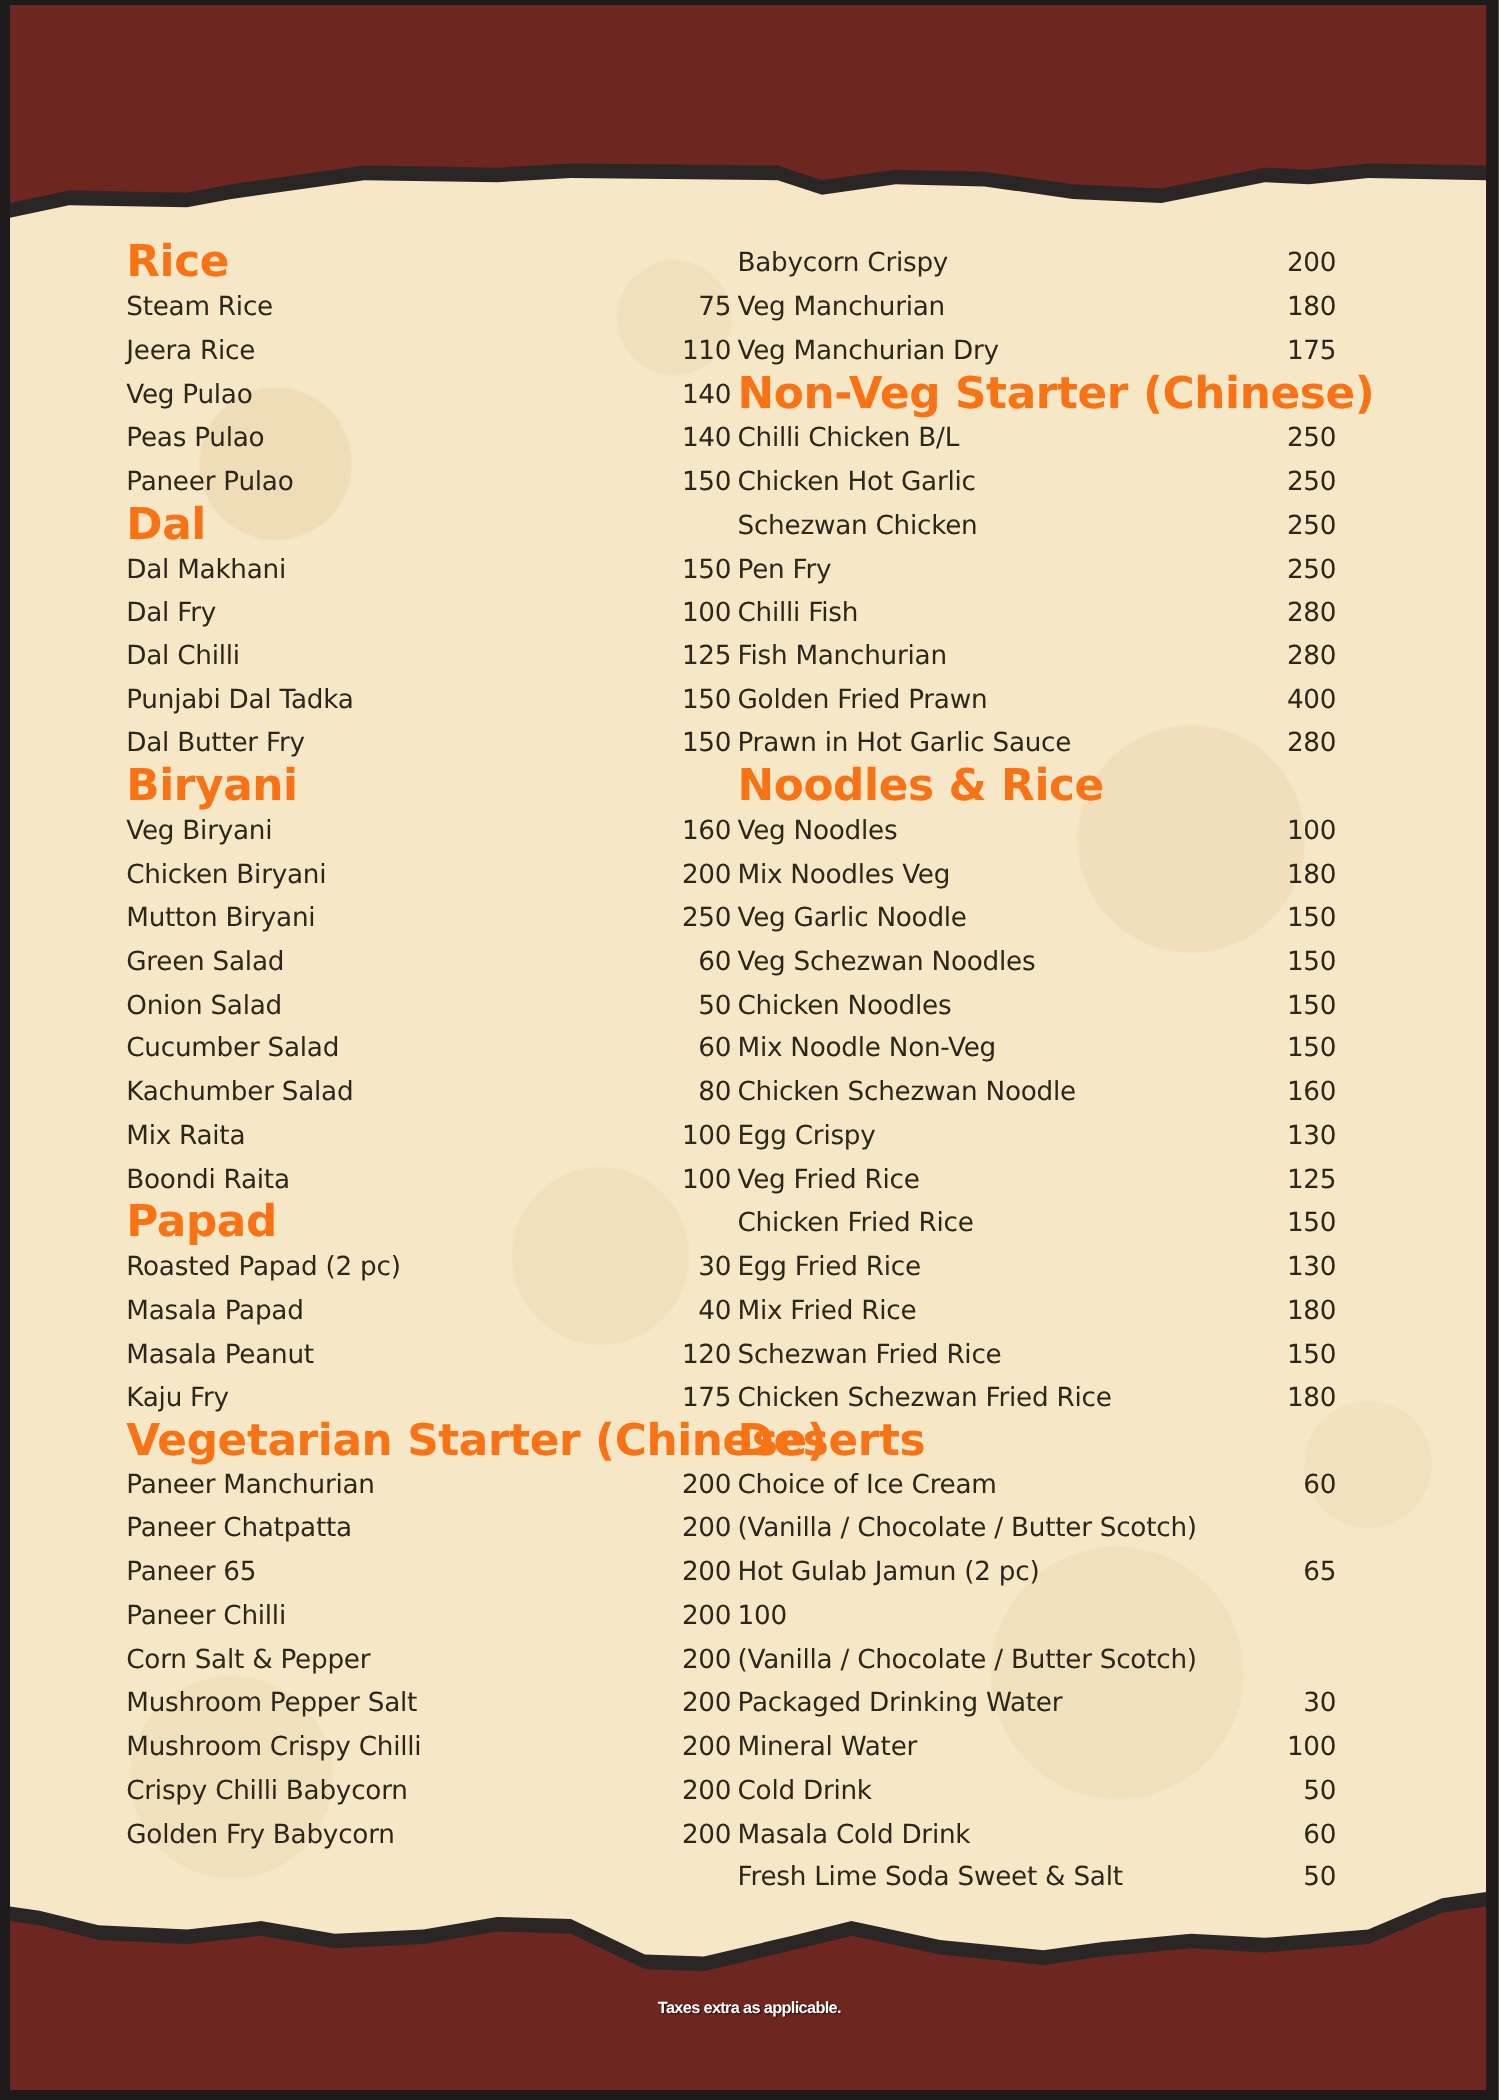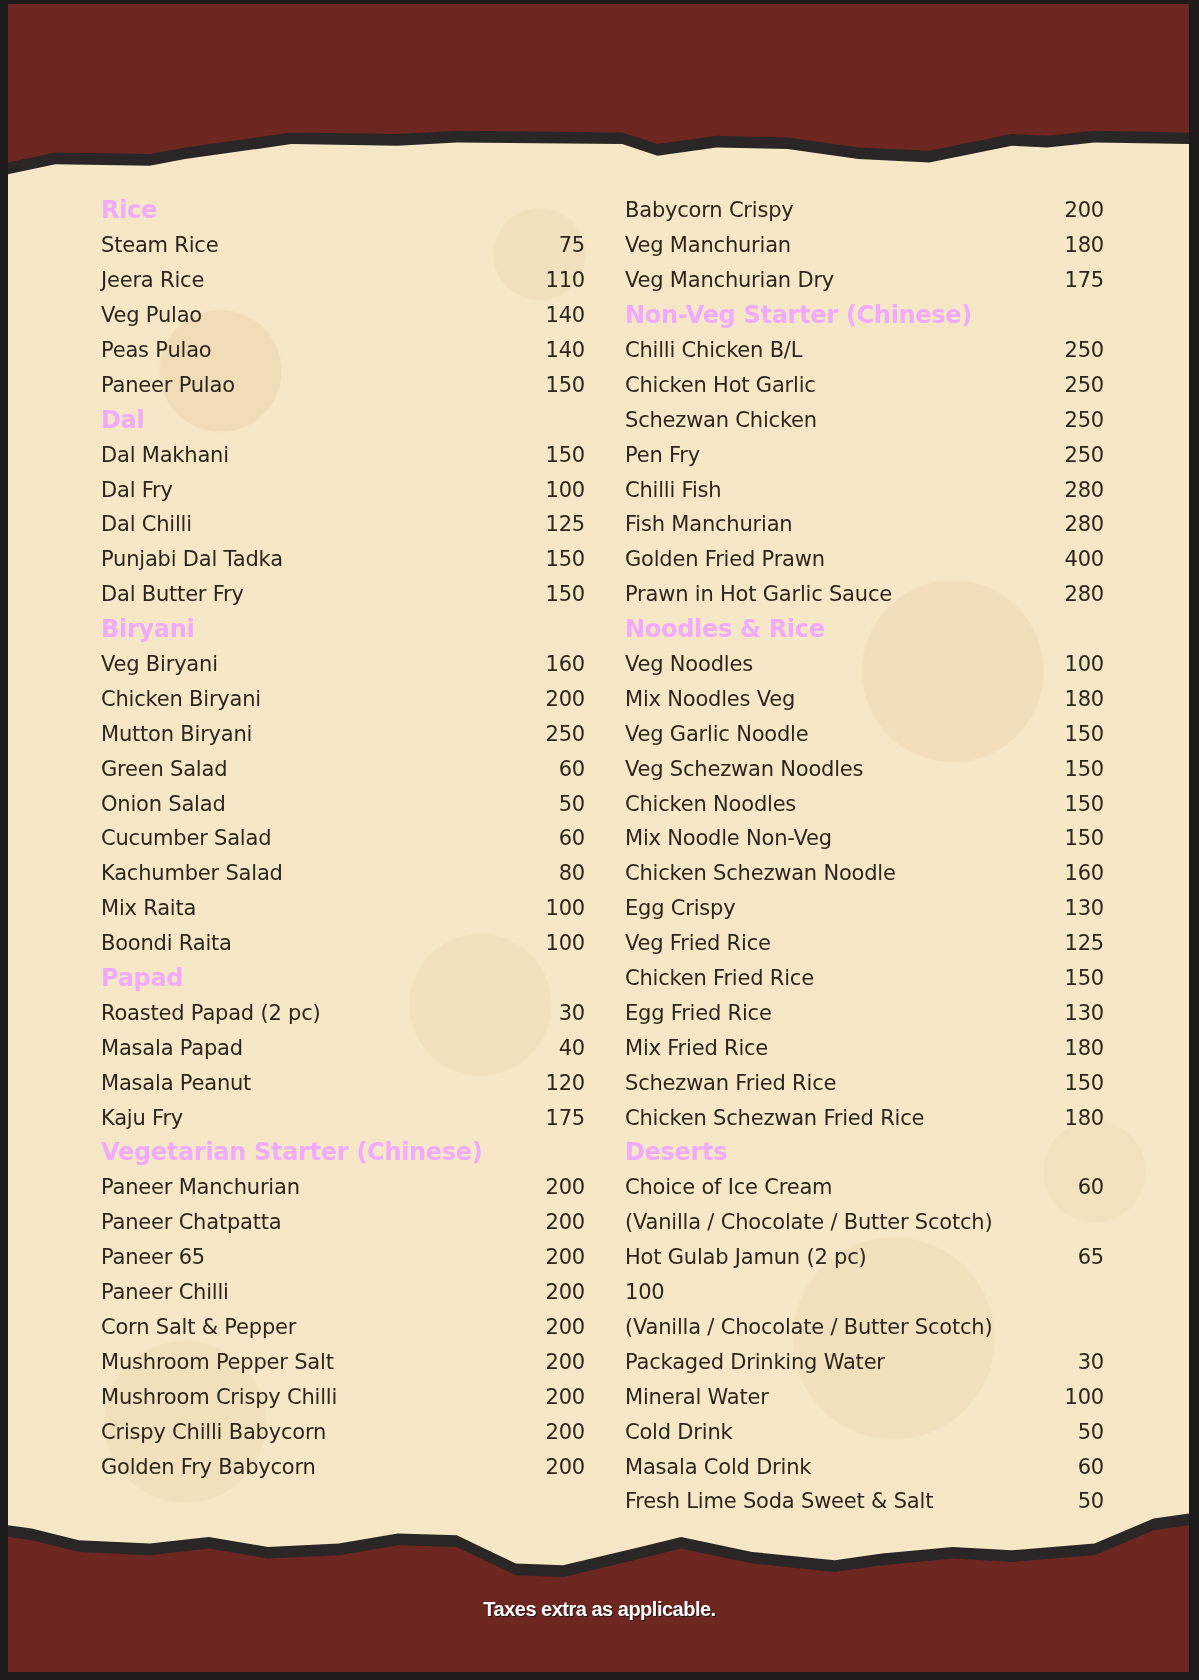--- a/index.html
+++ b/index.html
@@ -46,50 +46,50 @@
       100% 91.2%, 97% 91.5%, 92% 93.0%, 85% 93.4%, 80% 93.2%, 74% 93.6%, 70% 94.0%,
       63% 93.5%, 57% 92.6%, 53% 93.3%, 47% 94.3%, 43% 94.2%, 38% 92.5%, 33% 92.4%,
       28% 93.0%, 22% 93.2%, 17% 92.6%, 12% 93.0%, 6% 92.8%, 2% 92.1%, 0 91.9%
     );
   }
   .col {
     position: absolute;
     top: 189px;
   }
   .col-left { left: 93px; width: 484px; }
-  .col-right { left: 617px; width: 479px; }
+  .col-right { left: 582px; width: 479px; }
   .row {
     height: 34.9px;
     display: flex;
     justify-content: space-between;
     align-items: center;
     white-space: nowrap;
   }
   .heading {
     font-family: "DejaVu Sans", sans-serif;
     font-weight: bold;
-    font-size: 24px;
-    color: #f0abfc;
+    font-size: 35px;
+    color: #f97316;
     letter-spacing: -0.3px;
   }
   .item-name, .item-price {
     font-family: "DejaVu Sans", sans-serif;
     font-size: 21px;
     color: #2d261d;
     letter-spacing: -0.2px;
   }
   .item-price { text-align: right; }
   .footer-note {
     position: absolute;
     left: 0; width: 1199px; top: 1598px;
     text-align: center;
     color: #ffffff;
     font-family: "Liberation Sans", sans-serif;
     font-weight: bold;
-    font-size: 20px;
+    font-size: 13px;
     letter-spacing: -0.5px;
     text-shadow: 1px 1px 1px #2a1010;
   }
 </style>
 </head>
 <body>
 
 <div class="frame">
   <div class="tear-shadow"></div>
   <div class="paper"></div>

